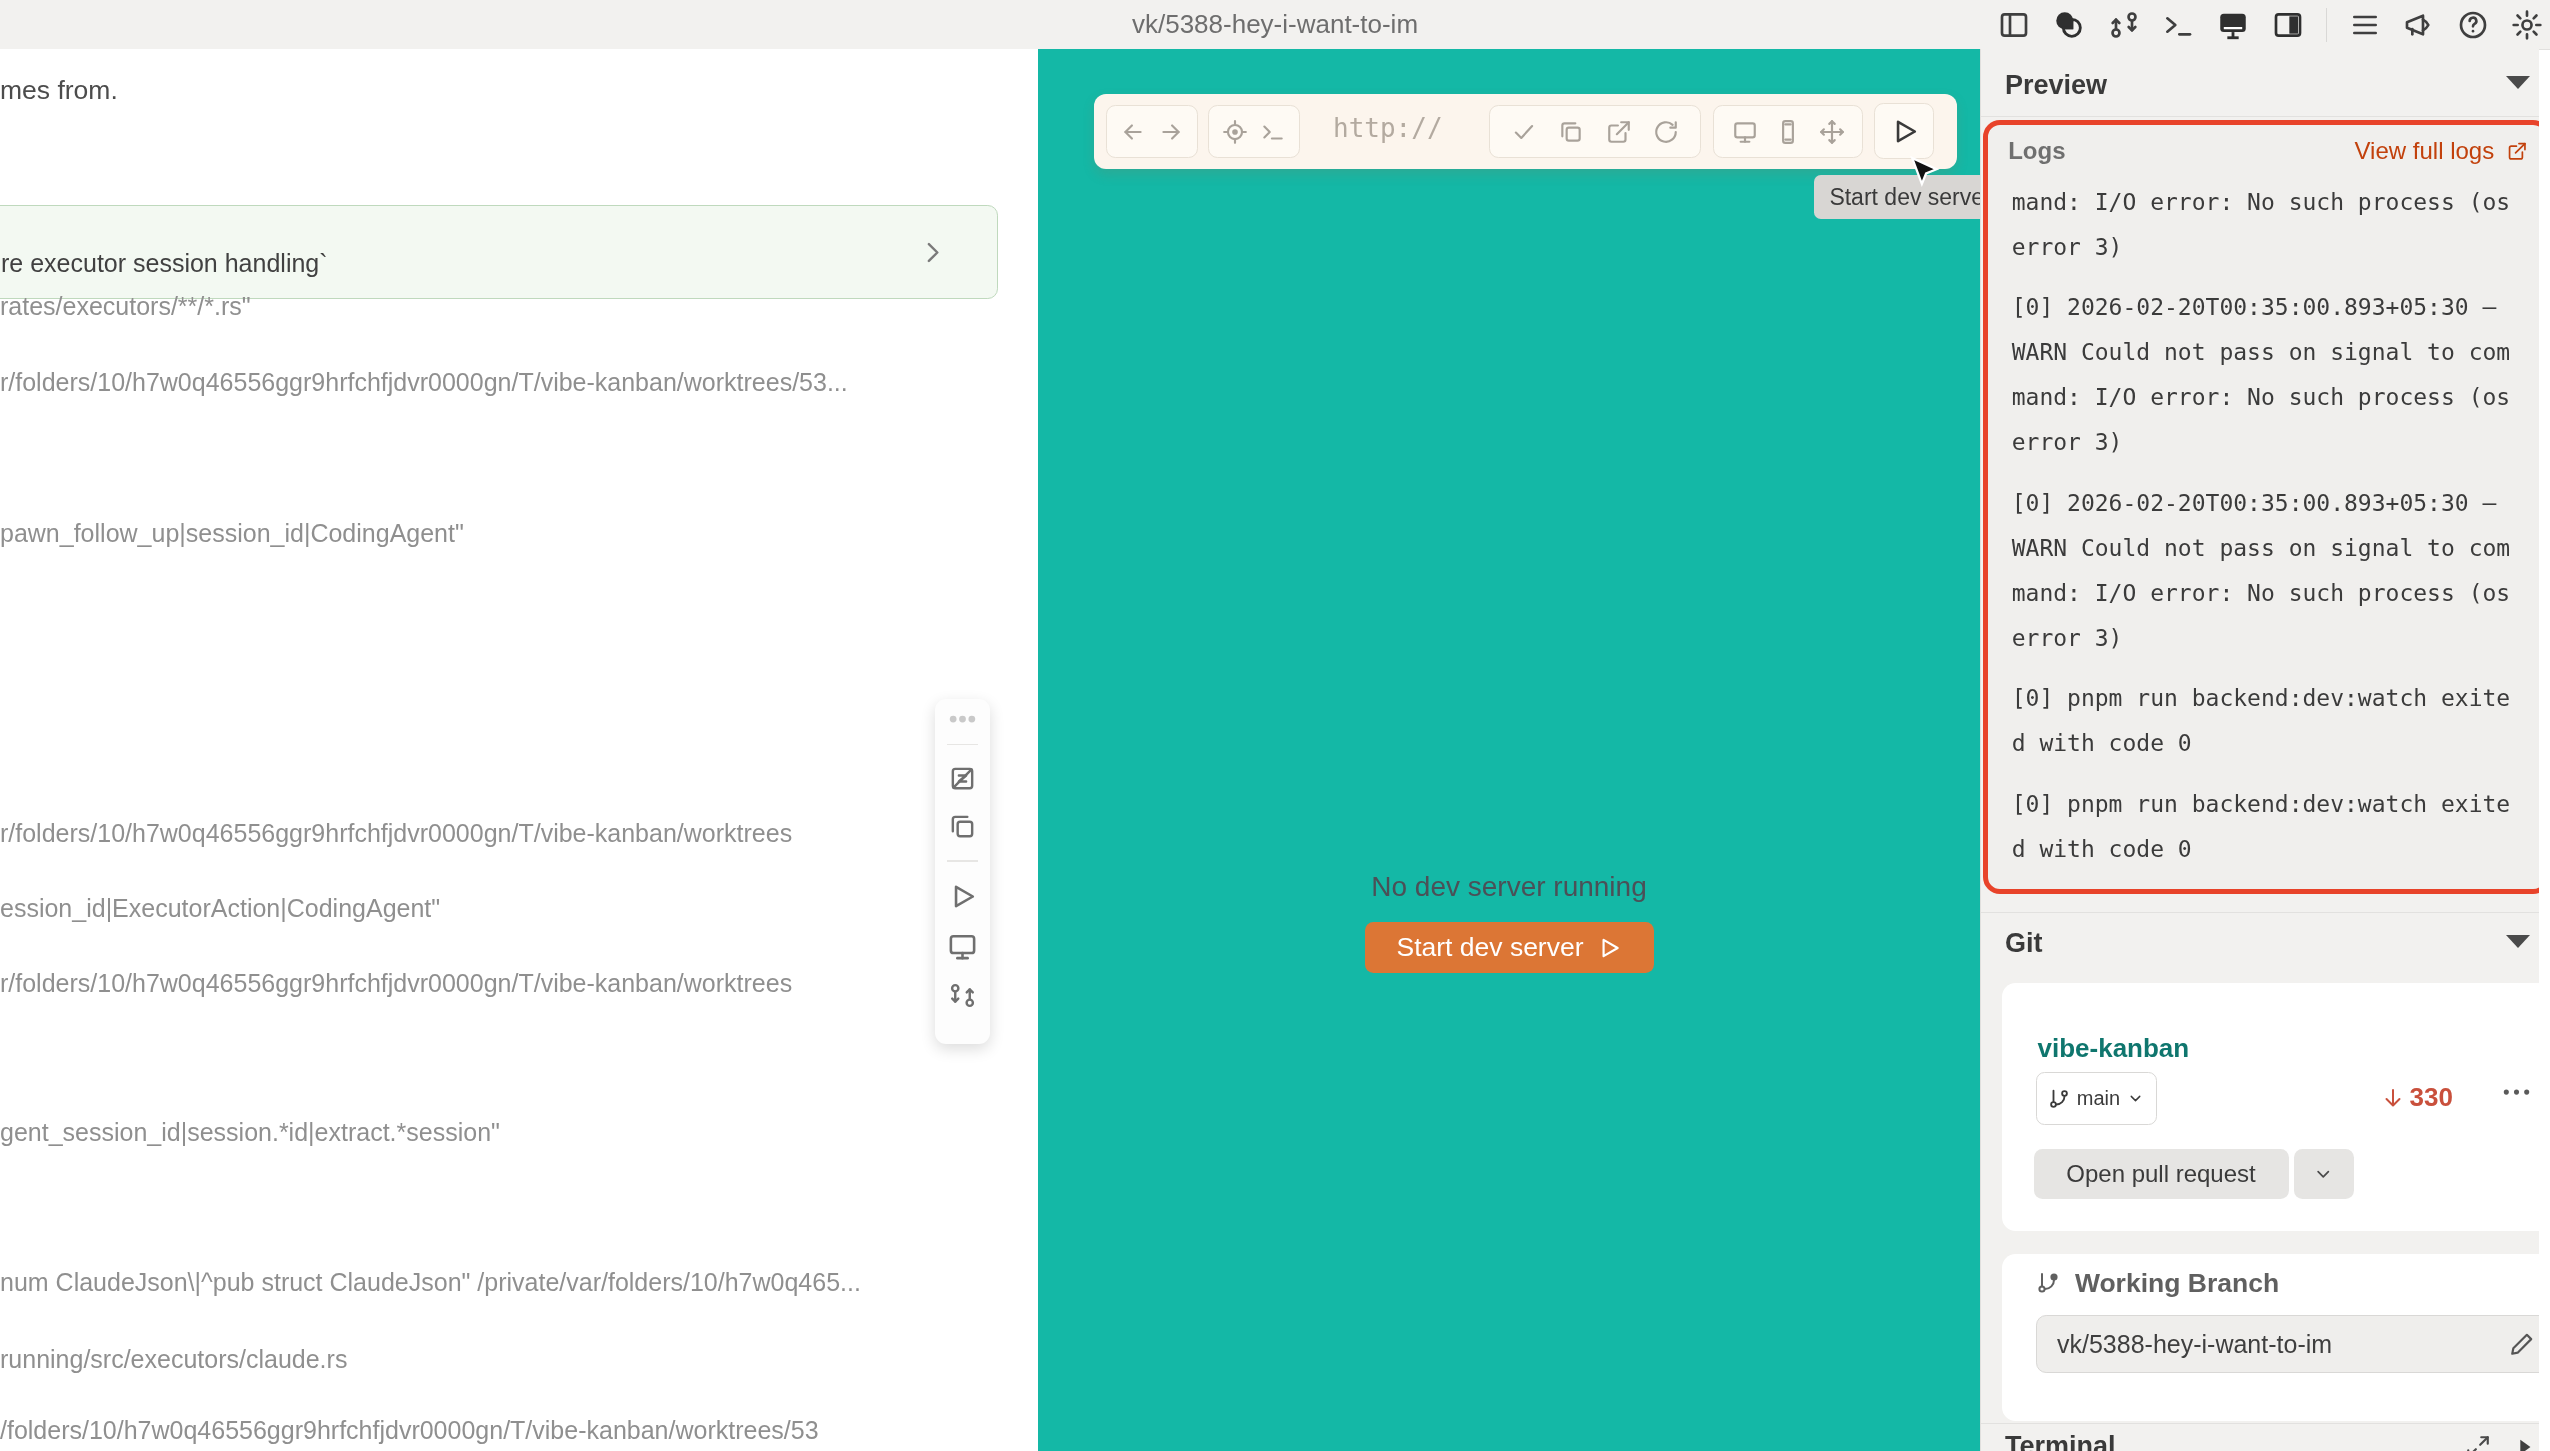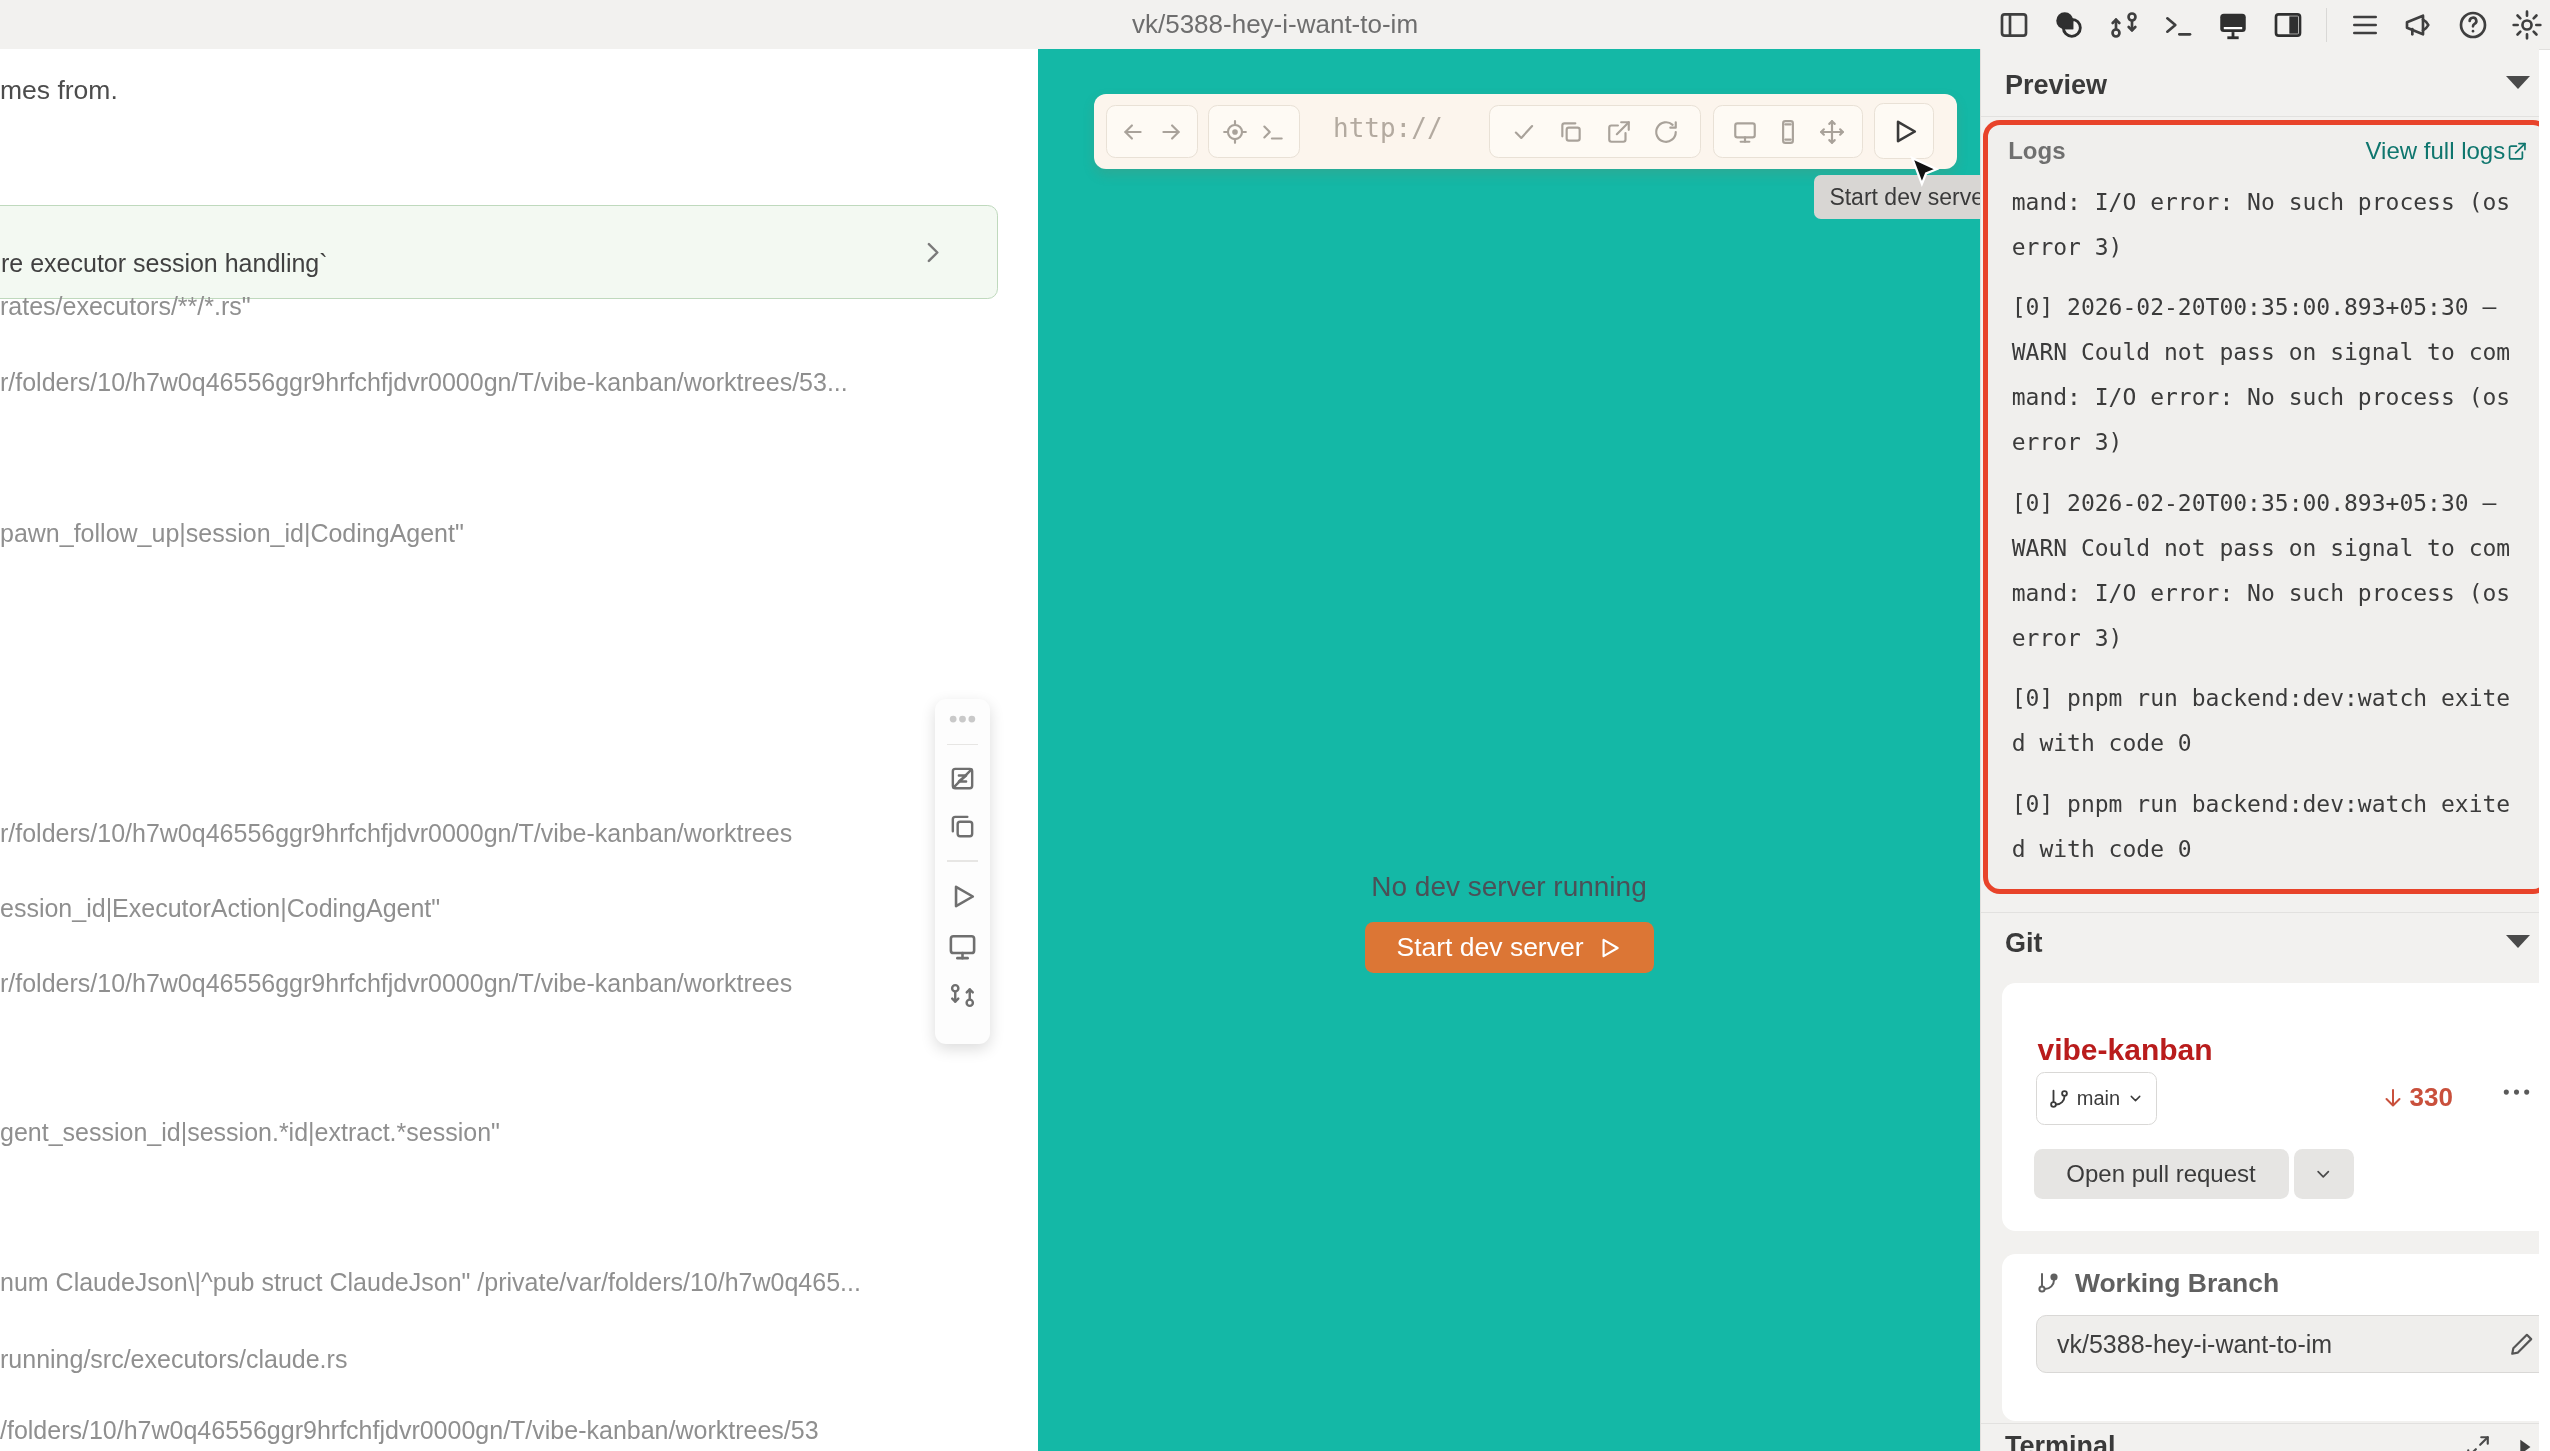--- a/index.html
+++ b/index.html
@@ -55,32 +55,32 @@
   .sec-h .label{position:absolute;left:24px;top:0;}
   .tri-down{position:absolute;right:22px;top:6.8px;width:0;height:0;border-left:12px solid transparent;
             border-right:12px solid transparent;border-top:13.7px solid #4a4a4a;}
   .preview-h{top:20.5px;}
   .preview-rule{position:absolute;left:0;top:67px;width:571px;height:0.9px;background:#e2e1df;}
 
   .logs-box{position:absolute;left:1.7px;top:71px;width:567px;height:774px;border:5.1px solid #e8432a;border-radius:17px;
             background:#f0efed;box-sizing:border-box;overflow:hidden;}
   .logs-head{position:absolute;left:20.5px;right:17px;top:12px;display:flex;justify-content:space-between;align-items:center;}
   .logs-title{font-size:24px;font-weight:700;color:#6f6f6f;}
-  .logs-link{display:flex;align-items:center;gap:2px;color:#0f766e;font-size:24px;cursor:pointer;}
+  .logs-link{display:flex;align-items:center;gap:13px;color:#c2410c;font-size:24px;cursor:pointer;}
   .log-scroll{position:absolute;left:24px;top:55px;width:512px;}
   .log-entry{font-family:"DejaVu Sans Mono",monospace;font-size:23px;line-height:45px;color:#3b3b3b;
              width:36ch;word-break:break-all;margin:0 0 15.4px 0;}
 
   .git-h{top:863px;border-top:0.9px solid #e2e1df;padding-top:15.4px;width:571px;}
   .git-h .label{top:15.4px;}
   .git-h .tri-down{top:22px;}
 
   .card{position:absolute;left:20.5px;width:550px;background:#ffffff;border-radius:13.7px 0 0 13.7px;}
   .git-card{top:934px;height:248px;}
-  .repo-name{position:absolute;left:36px;top:50px;font-size:30px;font-weight:600;color:#b91c1c;}
+  .repo-name{position:absolute;left:36px;top:50px;font-size:26px;font-weight:600;color:#0f766e;}
   .branch-btn{position:absolute;left:34px;top:89px;width:121px;height:53px;background:#fff;border:1.7px solid #d9d8d6;
               border-radius:8.5px;box-sizing:border-box;display:flex;align-items:center;justify-content:center;gap:6.8px;
               font-size:20px;color:#3b3b3b;cursor:pointer;}
   .behind{position:absolute;left:379px;top:99px;display:flex;align-items:center;gap:5.1px;color:#c9503c;
           font-size:26px;font-weight:600;}
   .more-dots{position:absolute;left:499px;top:104px;color:#5a5a5a;}
   .pr-btn{position:absolute;left:32px;top:166px;width:255px;height:50px;background:#e6e5e3;border:none;border-radius:8.5px;
           font-size:24px;color:#3b3b3b;font-family:"Liberation Sans",sans-serif;cursor:pointer;}
   .pr-chev{position:absolute;left:292px;top:166px;width:60px;height:50px;background:#e6e5e3;border:none;border-radius:8.5px;
            display:flex;align-items:center;justify-content:center;color:#4a4a4a;cursor:pointer;}

